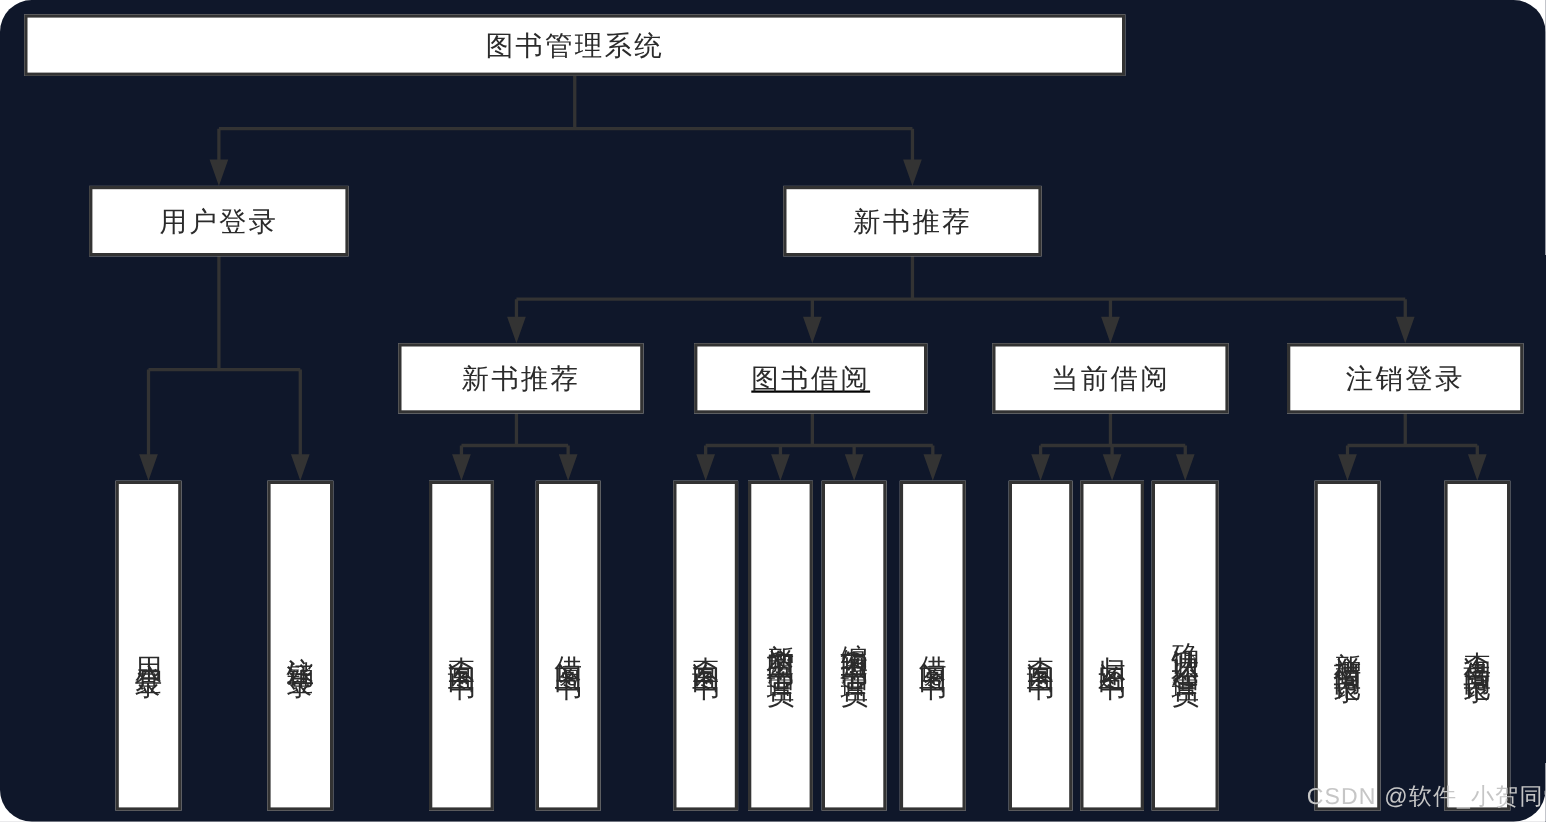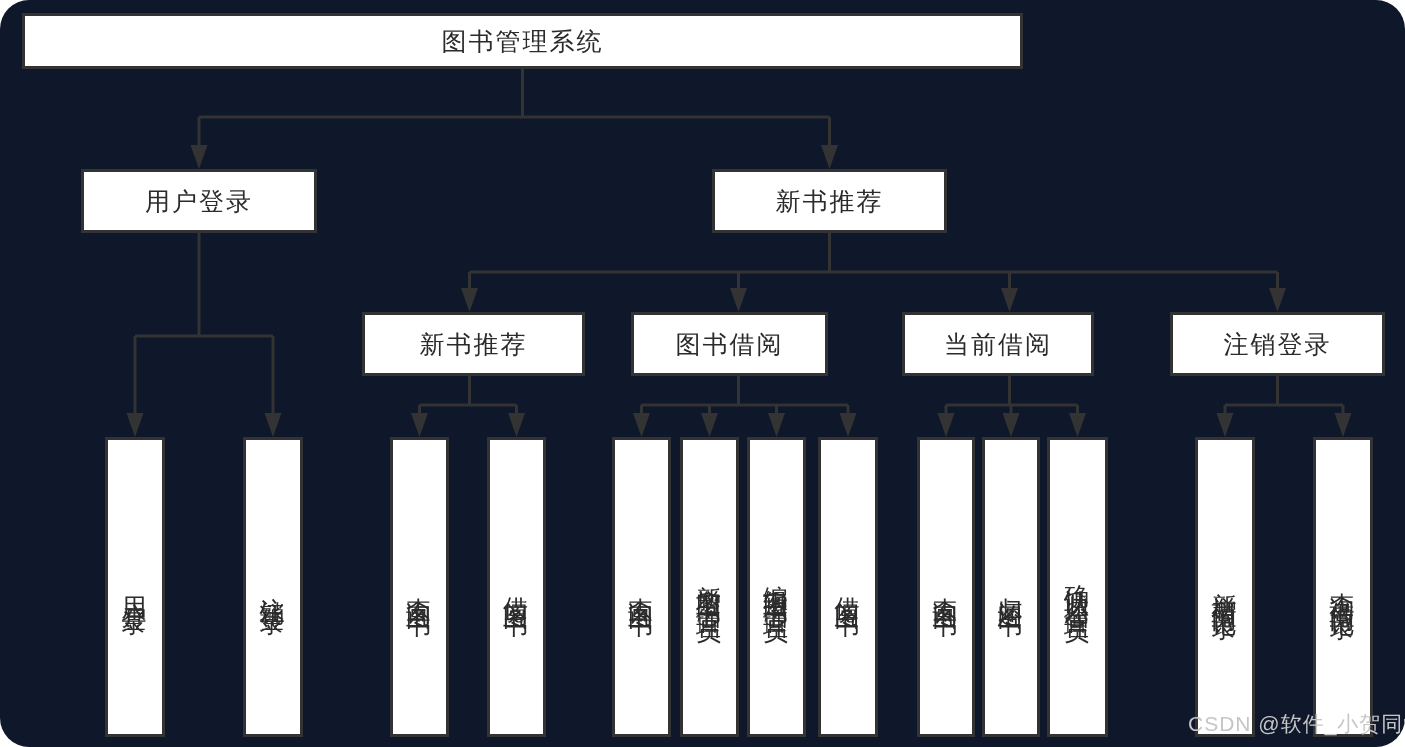--- a/index.html
+++ b/index.html
@@ -95,24 +95,24 @@
   <div class="node h" style="left:81px;top:169px;width:236px;height:64px;">
     <span class="lbl">用户登录</span>
   </div>
   <div class="node h" style="left:712px;top:169px;width:235px;height:64px;">
     <span class="lbl">新书推荐</span>
   </div>
 
   <div class="node h" style="left:362px;top:312px;width:223px;height:64px;">
     <span class="lbl">新书推荐</span>
   </div>
-  <div class="node h" style="left:631px;top:312px;width:197px;height:64px;">
+  <div class="node h" style="left:631px;top:312px;width:212px;height:64px;text-decoration:underline;">
     <span class="lbl">图书借阅</span>
   </div>
-  <div class="node h" style="left:902px;top:312px;width:192px;height:64px;">
+  <div class="node h" style="left:902px;top:312px;width:215px;height:64px;">
     <span class="lbl">当前借阅</span>
   </div>
   <div class="node h" style="left:1170px;top:312px;width:215px;height:64px;">
     <span class="lbl">注销登录</span>
   </div>
 
   <div class="node v" style="left:105px;top:437px;width:60px;height:300px;">
     <span class="lbl">用户登录</span>
   </div>
   <div class="node v" style="left:243px;top:437px;width:60px;height:300px;">

